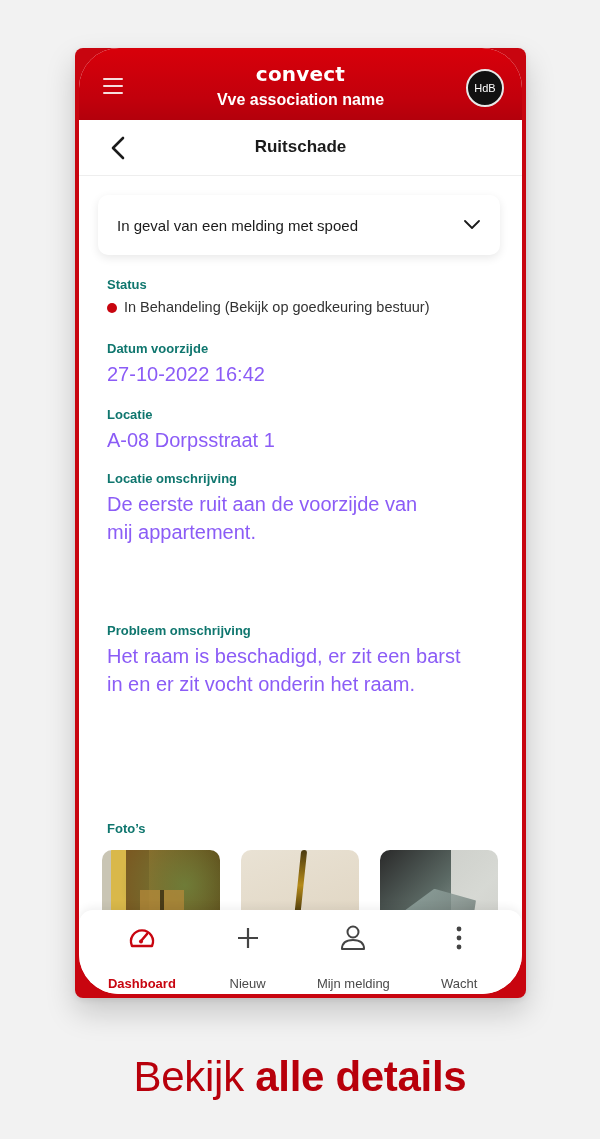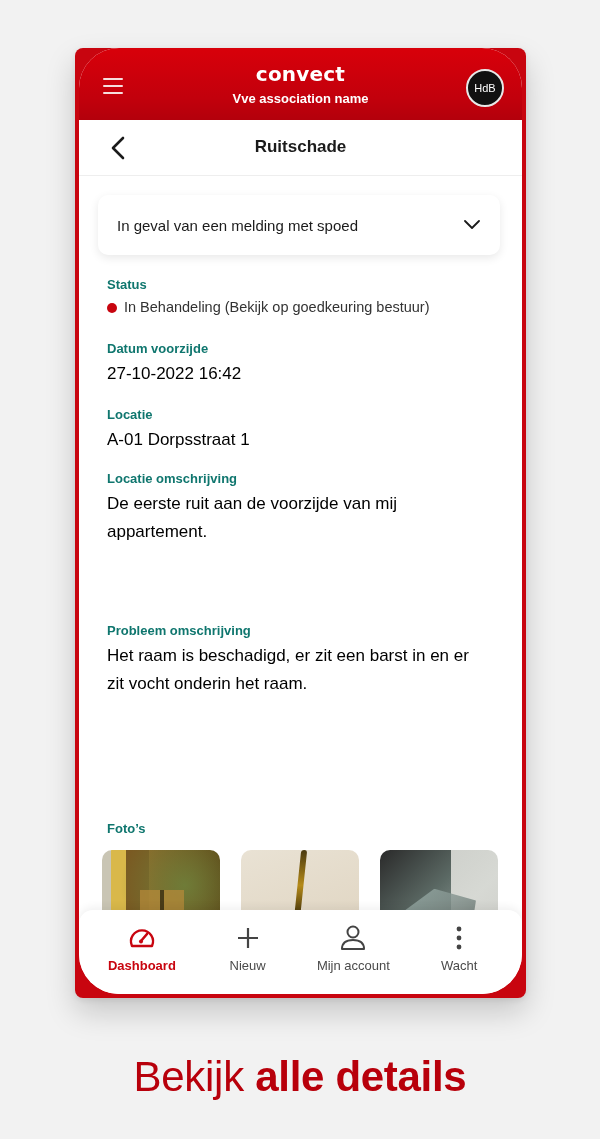--- a/index.html
+++ b/index.html
@@ -43,21 +43,21 @@
       position: absolute; left: 0; right: 0; top: 14px;
       text-align: center;
       color: #fff;
       font-weight: 700;
       font-size: 20px;
       letter-spacing: 0.2px;
       font-family: "DejaVu Sans", sans-serif;
     }
     .assoc {
       position: absolute; left: 0; right: 0; top: 43px;
-      text-align: center; color: #fff; font-size: 13px; font-weight: 700;
+      text-align: center; color: #fff; font-size: 16px; font-weight: 700;
     }
     .avatar {
       position: absolute; right: 18px; top: 21px;
       width: 38px; height: 38px; border-radius: 50%;
       background: #111; border: 2px solid #e8e8e8;
       color: #fff; font-size: 11px; font-weight: 400;
       display: flex; align-items: center; justify-content: center;
       cursor: pointer;
     }
     .page-bar {
@@ -83,21 +83,21 @@
       background: #fff; border-radius: 10px;
       box-shadow: 0 3px 10px rgba(0,0,0,0.09);
       display: flex; align-items: center; justify-content: space-between;
       padding: 0 20px 0 19px;
       cursor: pointer;
     }
     .accordion-label { font-size: 15px; font-weight: 400; color: #1b1b1b; }
     .chevron { width: 16px; height: 10px; }
     .field { position: absolute; left: 28px; right: 24px; }
     .field-label { font-size: 13px; font-weight: 700; color: #0f766e; }
-    .field-value { font-size: 17px; color: #000000; line-height: 28px; margin-top: 4px; }
+    .field-value { font-size: 20px; color: #8b5cf6; line-height: 28px; margin-top: 4px; }
     .status-row { display: flex; align-items: center; margin-top: 7px; }
     .status-dot { width: 10px; height: 10px; border-radius: 50%; background: #c8050f; margin-right: 7px; margin-top: 2px; }
     .status-text { font-size: 14.5px; color: #333; }
     .photos { position: absolute; left: 23px; top: 673px; display: flex; gap: 21px; }
     .photo {
       width: 118px; height: 118px; border-radius: 10px; overflow: hidden; position: relative;
       cursor: pointer;
     }
     .photo-1 {
       background:
@@ -133,21 +133,21 @@
     .tabbar {
       position: absolute; left: 0; right: 0; bottom: 0; height: 84px;
       background: #fff;
       box-shadow: 0 -3px 8px rgba(0,0,0,0.06);
       border-radius: 14px 14px 0 0;
       display: flex; align-items: flex-start;
       padding: 0 10px;
     }
     .tab { flex: 1; display: flex; flex-direction: column; align-items: center; padding-top: 14px; cursor: pointer; }
     .tab-icon { width: 30px; height: 28px; display: flex; align-items: center; justify-content: center; }
-    .tab-label { font-size: 13px; color: #4a4a4a; margin-top: 6px; }
+    .tab-label { font-size: 13px; color: #4a4a4a; margin-top: 24px; }
     .tab.active .tab-label { color: #c8050f; font-weight: 700; }
     .tagline {
       position: absolute; left: 0; right: 0; top: 1053px;
       text-align: center; font-size: 42px; color: #b8000b; letter-spacing: -0.3px;
     }
     .tagline b { font-weight: 700; }
   </style>
 </head>
 <body>
 
@@ -190,21 +190,21 @@
         </div>
       </div>
 
       <div class="field" style="top:164px;">
         <div class="field-label">Datum voorzijde</div>
         <div class="field-value">27-10-2022 16:42</div>
       </div>
 
       <div class="field" style="top:230px;">
         <div class="field-label">Locatie</div>
-        <div class="field-value">A-01 Dorpsstraat 1</div>
+        <div class="field-value">A-08 Dorpsstraat 1</div>
       </div>
 
       <div class="field" style="top:294px; right:80px;">
         <div class="field-label">Locatie omschrijving</div>
         <div class="field-value">De eerste ruit aan de voorzijde van mij appartement.</div>
       </div>
 
       <div class="field" style="top:644px;">
         <div class="field-label">Foto’s</div>
       </div>
@@ -241,21 +241,21 @@
         </div>
         <span class="tab-label">Nieuw</span>
       </div>
       <div class="tab">
         <div class="tab-icon">
           <svg width="28" height="28" viewBox="0 0 28 28">
             <circle cx="14" cy="8" r="5.5" fill="none" stroke="#444" stroke-width="2"></circle>
             <path d="M3 25 C3 18 8 16 14 16 C20 16 25 18 25 25 Z" fill="none" stroke="#444" stroke-width="2" stroke-linejoin="round"></path>
           </svg>
         </div>
-        <span class="tab-label">Mijn account</span>
+        <span class="tab-label">Mijn melding</span>
       </div>
       <div class="tab">
         <div class="tab-icon">
           <svg width="8" height="26" viewBox="0 0 8 26">
             <circle cx="4" cy="4" r="2.4" fill="#444"></circle>
             <circle cx="4" cy="13" r="2.4" fill="#444"></circle>
             <circle cx="4" cy="22" r="2.4" fill="#444"></circle>
           </svg>
         </div>
         <span class="tab-label">Wacht</span>

